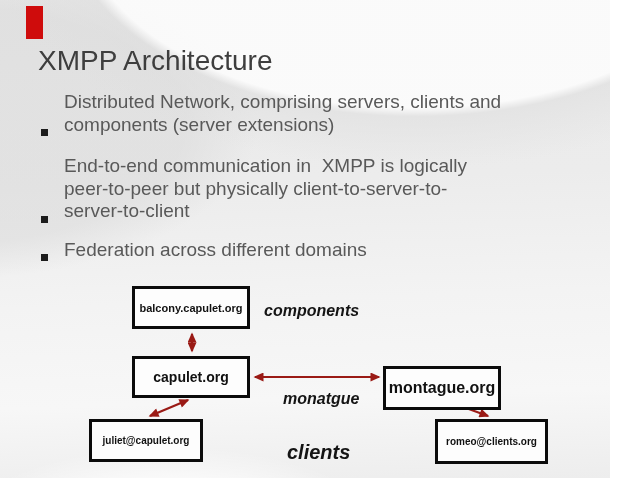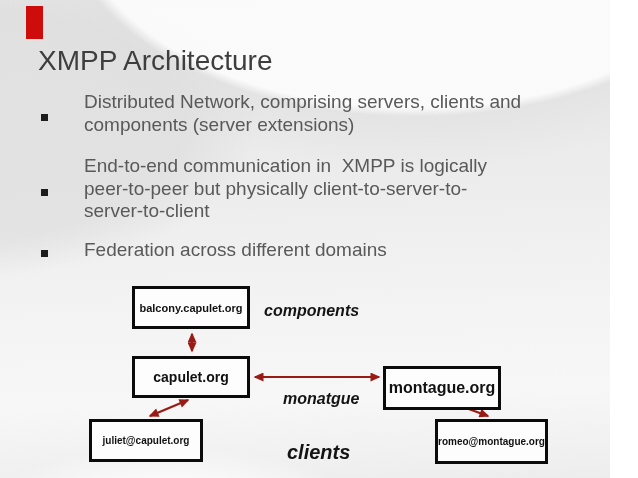--- a/index.html
+++ b/index.html
@@ -27,21 +27,21 @@
   }
   .title{
     position:absolute;left:38px;top:45px;margin:0;
     font-size:28px;font-weight:400;color:var(--title-text,#3e3e3e);
     letter-spacing:0;white-space:nowrap;
   }
   .bullets{
     position:absolute;left:40px;top:91px;width:580px;
     list-style:none;margin:0;padding:0;
   }
-  .bullet{display:flex;align-items:center;gap:20px;}
+  .bullet{display:flex;align-items:flex-end;}
   .bullet + .bullet{margin-top:16px;}
   .bullet.b1{margin-bottom:19px;}
   .bullet.b2{margin-bottom:16px;}
   .marker{
     flex:0 0 auto;width:7px;height:7px;margin:7px 16px 0 1px;
     background:#1c1c1c;
   }
   .btext{
     font-size:19px;line-height:22.5px;color:var(--body-text,#595959);
     white-space:pre-wrap;
@@ -114,20 +114,20 @@
   <div class="node node-capulet">
     <span>capulet.org</span>
   </div>
   <div class="node node-montague">
     <span>montague.org</span>
   </div>
   <div class="node node-juliet">
     <span>juliet@capulet.org</span>
   </div>
   <div class="node node-romeo">
-    <span>romeo@montague.org</span>
+    <span>romeo@clients.org</span>
   </div>
 
   <div class="tier tier-components">components</div>
   <div class="tier tier-servers">monatgue</div>
   <div class="tier tier-clients">clients</div>
 
 </div>
 
 </body></html>

